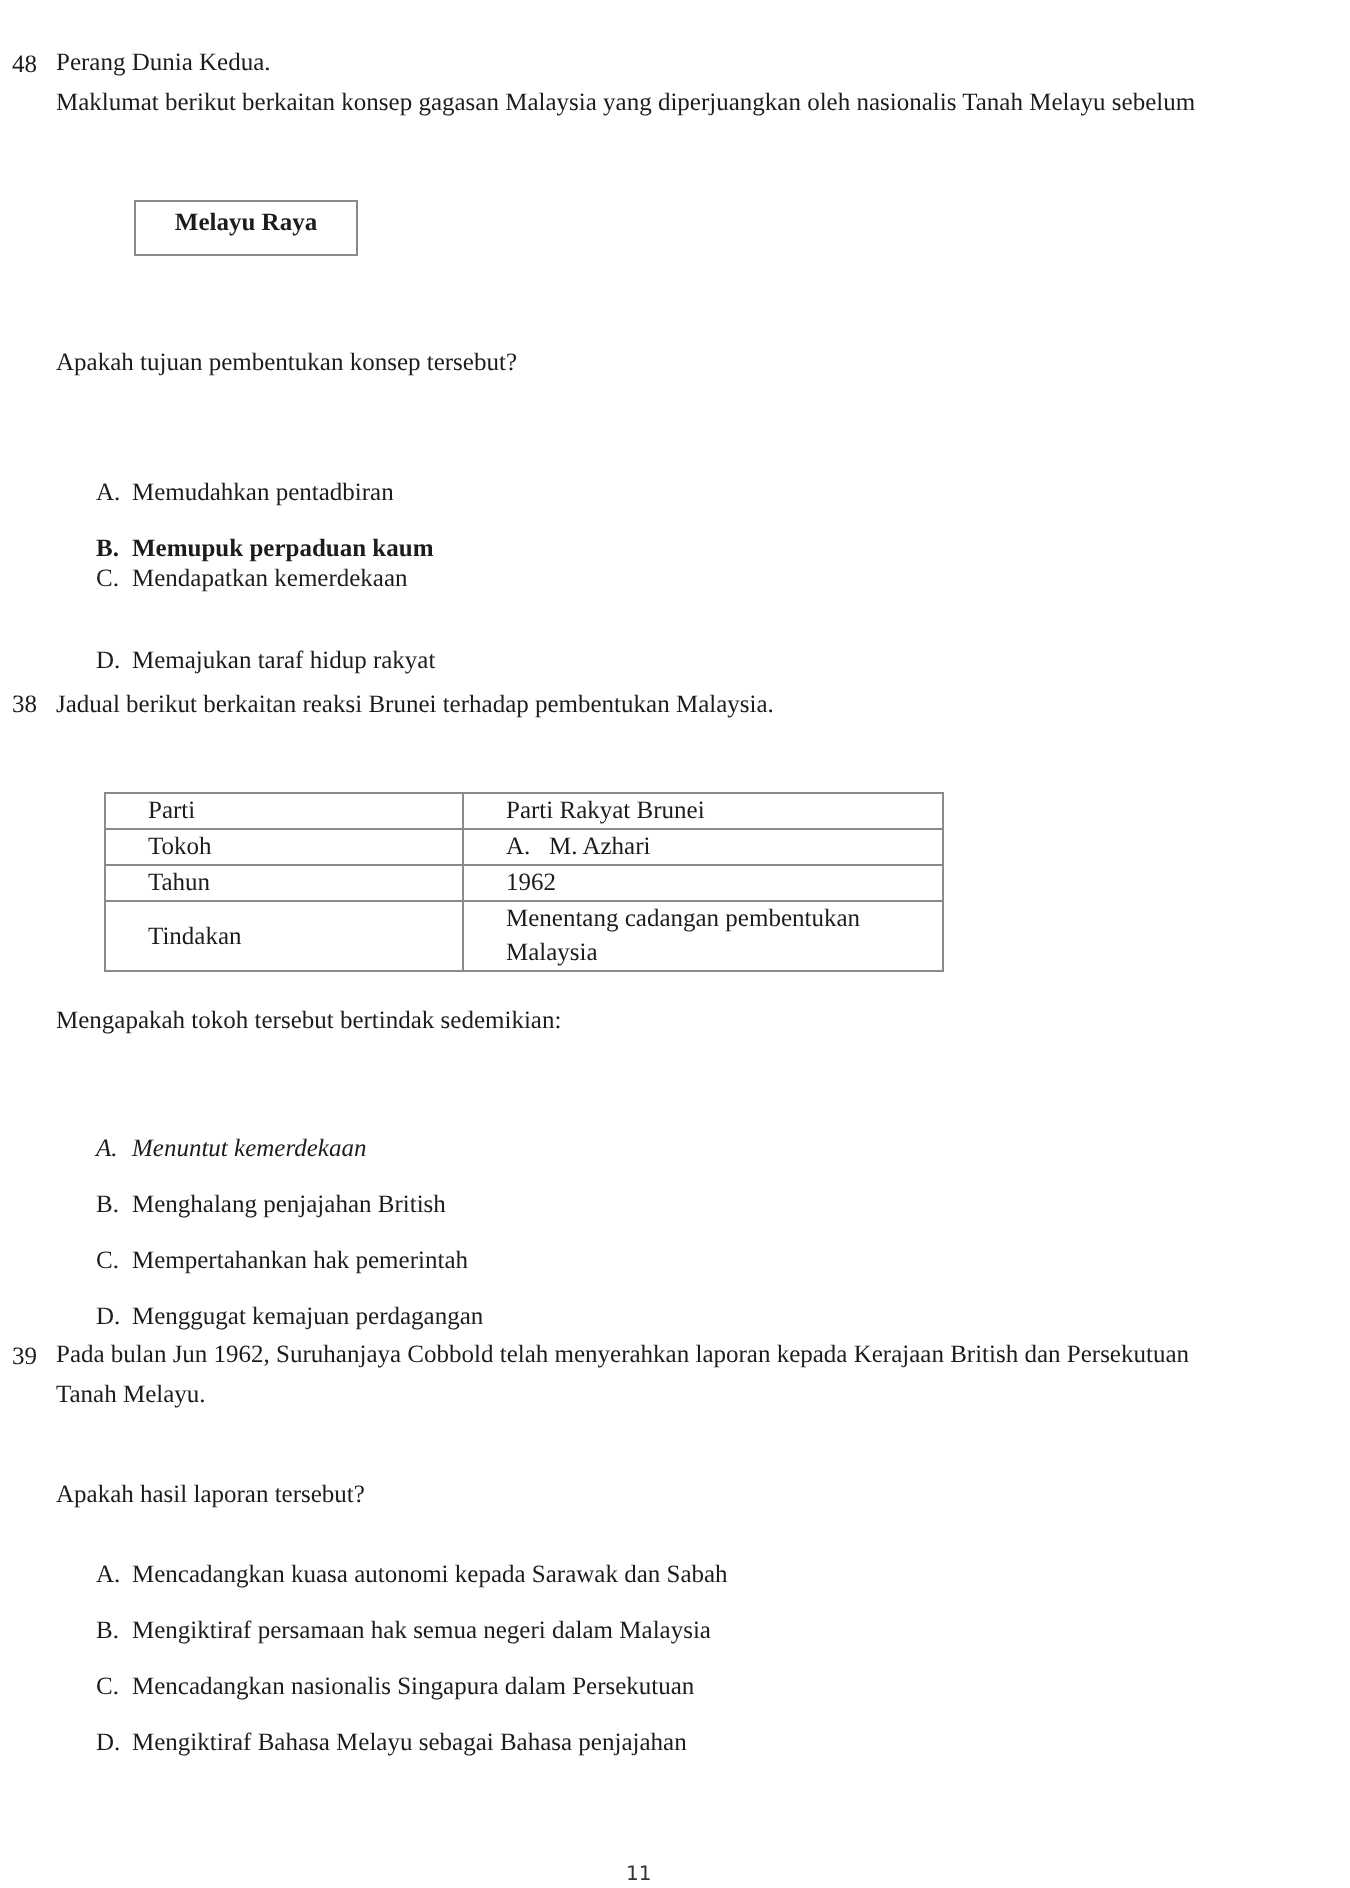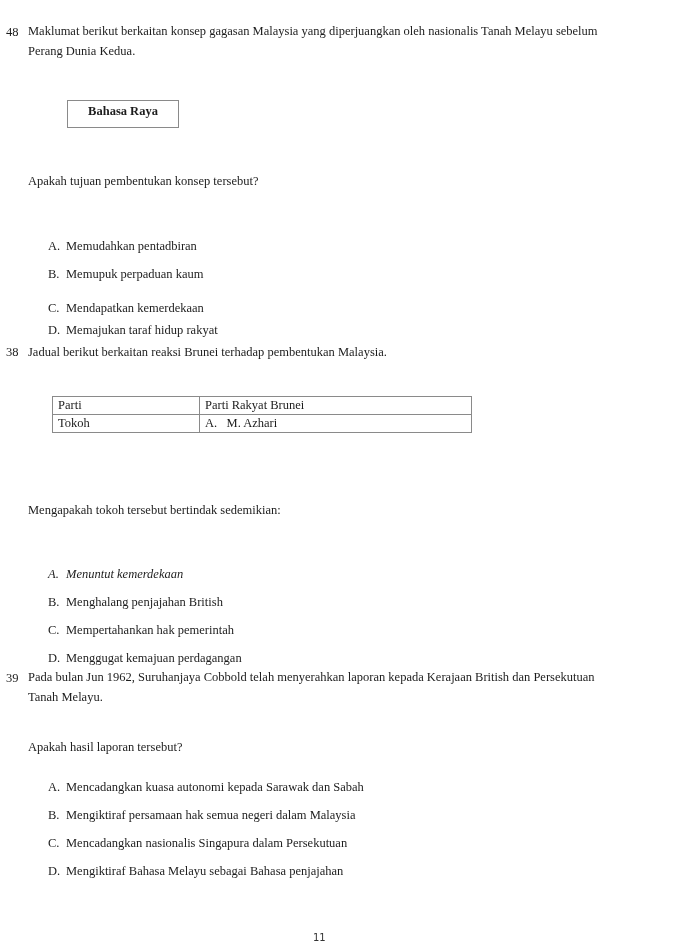--- a/index.html
+++ b/index.html
@@ -13,53 +13,61 @@
   .opt { position:absolute; left:48px;margin-top:36px; }
   .opt .letter { display:inline-block; width:18px; }
   .concept-box {
     position:absolute; left:67px; top:100px; width:110px; height:26px;
     border:1px solid #8a8a8a; text-align:center; font-weight:bold; line-height:20px; font-size:12.5px;
   }
   table.info {
     position:absolute; left:52px; top:396px; border-collapse:collapse; width:420px;
     font-family:"Liberation Serif", serif; font-size:12.5px;
   }
-  table.info td { border:1px solid #8a8a8a; padding:0 5px; height:17px; line-height:17px; }
+  table.info td { border:1px solid #8a8a8a; padding:0 21px; height:17px; line-height:17px; }
   table.info td.k { width:136px; }
   .pagenum { position:absolute; left:313px; top:932px; font-family:"DejaVu Sans", sans-serif; font-size:10px; color:#333; }
 </style>
 </head>
 <body>
 
 <div>
   <span class="qnum abs" style="top:25px;">48</span>
   <div class="qtext abs" style="top:21px;">
+    <div>Perang Dunia Kedua.</div>
     <div>Maklumat berikut berkaitan konsep gagasan Malaysia yang diperjuangkan oleh nasionalis Tanah Melayu sebelum</div>
-    <div>Perang Dunia Kedua.</div>
   </div>
-  <div class="concept-box">Bahasa Raya</div>
+  <div class="concept-box">Melayu Raya</div>
   <div class="abs" style="left:28px; top:174px;">Apakah tujuan pembentukan konsep tersebut?</div>
   <div class="opt abs" style="top:203px;"><span class="letter">A.</span><span>Memudahkan pentadbiran</span></div>
-  <div class="opt abs" style="top:231px;"><span class="letter">B.</span><span>Memupuk perpaduan kaum</span></div>
-  <div class="opt abs" style="top:265px;"><span class="letter">C.</span><span>Mendapatkan kemerdekaan</span></div>
+  <div class="opt abs" style="top:231px;font-weight:bold;"><span class="letter">B.</span><span>Memupuk perpaduan kaum</span></div>
+  <div class="opt abs" style="top:246px;"><span class="letter">C.</span><span>Mendapatkan kemerdekaan</span></div>
   <div class="opt abs" style="top:287px;"><span class="letter">D.</span><span>Memajukan taraf hidup rakyat</span></div>
 </div>
 
 <div>
   <span class="qnum abs" style="top:345px;">38</span>
   <div class="abs" style="left:28px; top:345px;">Jadual berikut berkaitan reaksi Brunei terhadap pembentukan Malaysia.</div>
   <table class="info">
     <tbody>
         <tr>
           <td class="k">Parti</td>
           <td>Parti Rakyat Brunei</td>
         </tr>
     <tr>
           <td class="k">Tokoh</td>
           <td style="white-space:pre;">A.   M. Azhari</td>
+        </tr>
+    <tr>
+          <td class="k">Tahun</td>
+          <td>1962</td>
+        </tr>
+    <tr>
+          <td class="k">Tindakan</td>
+          <td>Menentang cadangan pembentukan Malaysia</td>
         </tr>
   </tbody>
     </table>
   <div class="abs" style="left:28px; top:503px;">Mengapakah tokoh tersebut bertindak sedemikian:</div>
   <div class="opt abs" style="top:531px;font-style:italic;"><span class="letter">A.</span><span>Menuntut kemerdekaan</span></div>
   <div class="opt abs" style="top:559px;"><span class="letter">B.</span><span>Menghalang penjajahan British</span></div>
   <div class="opt abs" style="top:587px;"><span class="letter">C.</span><span>Mempertahankan hak pemerintah</span></div>
   <div class="opt abs" style="top:615px;"><span class="letter">D.</span><span>Menggugat kemajuan perdagangan</span></div>
 </div>
 

